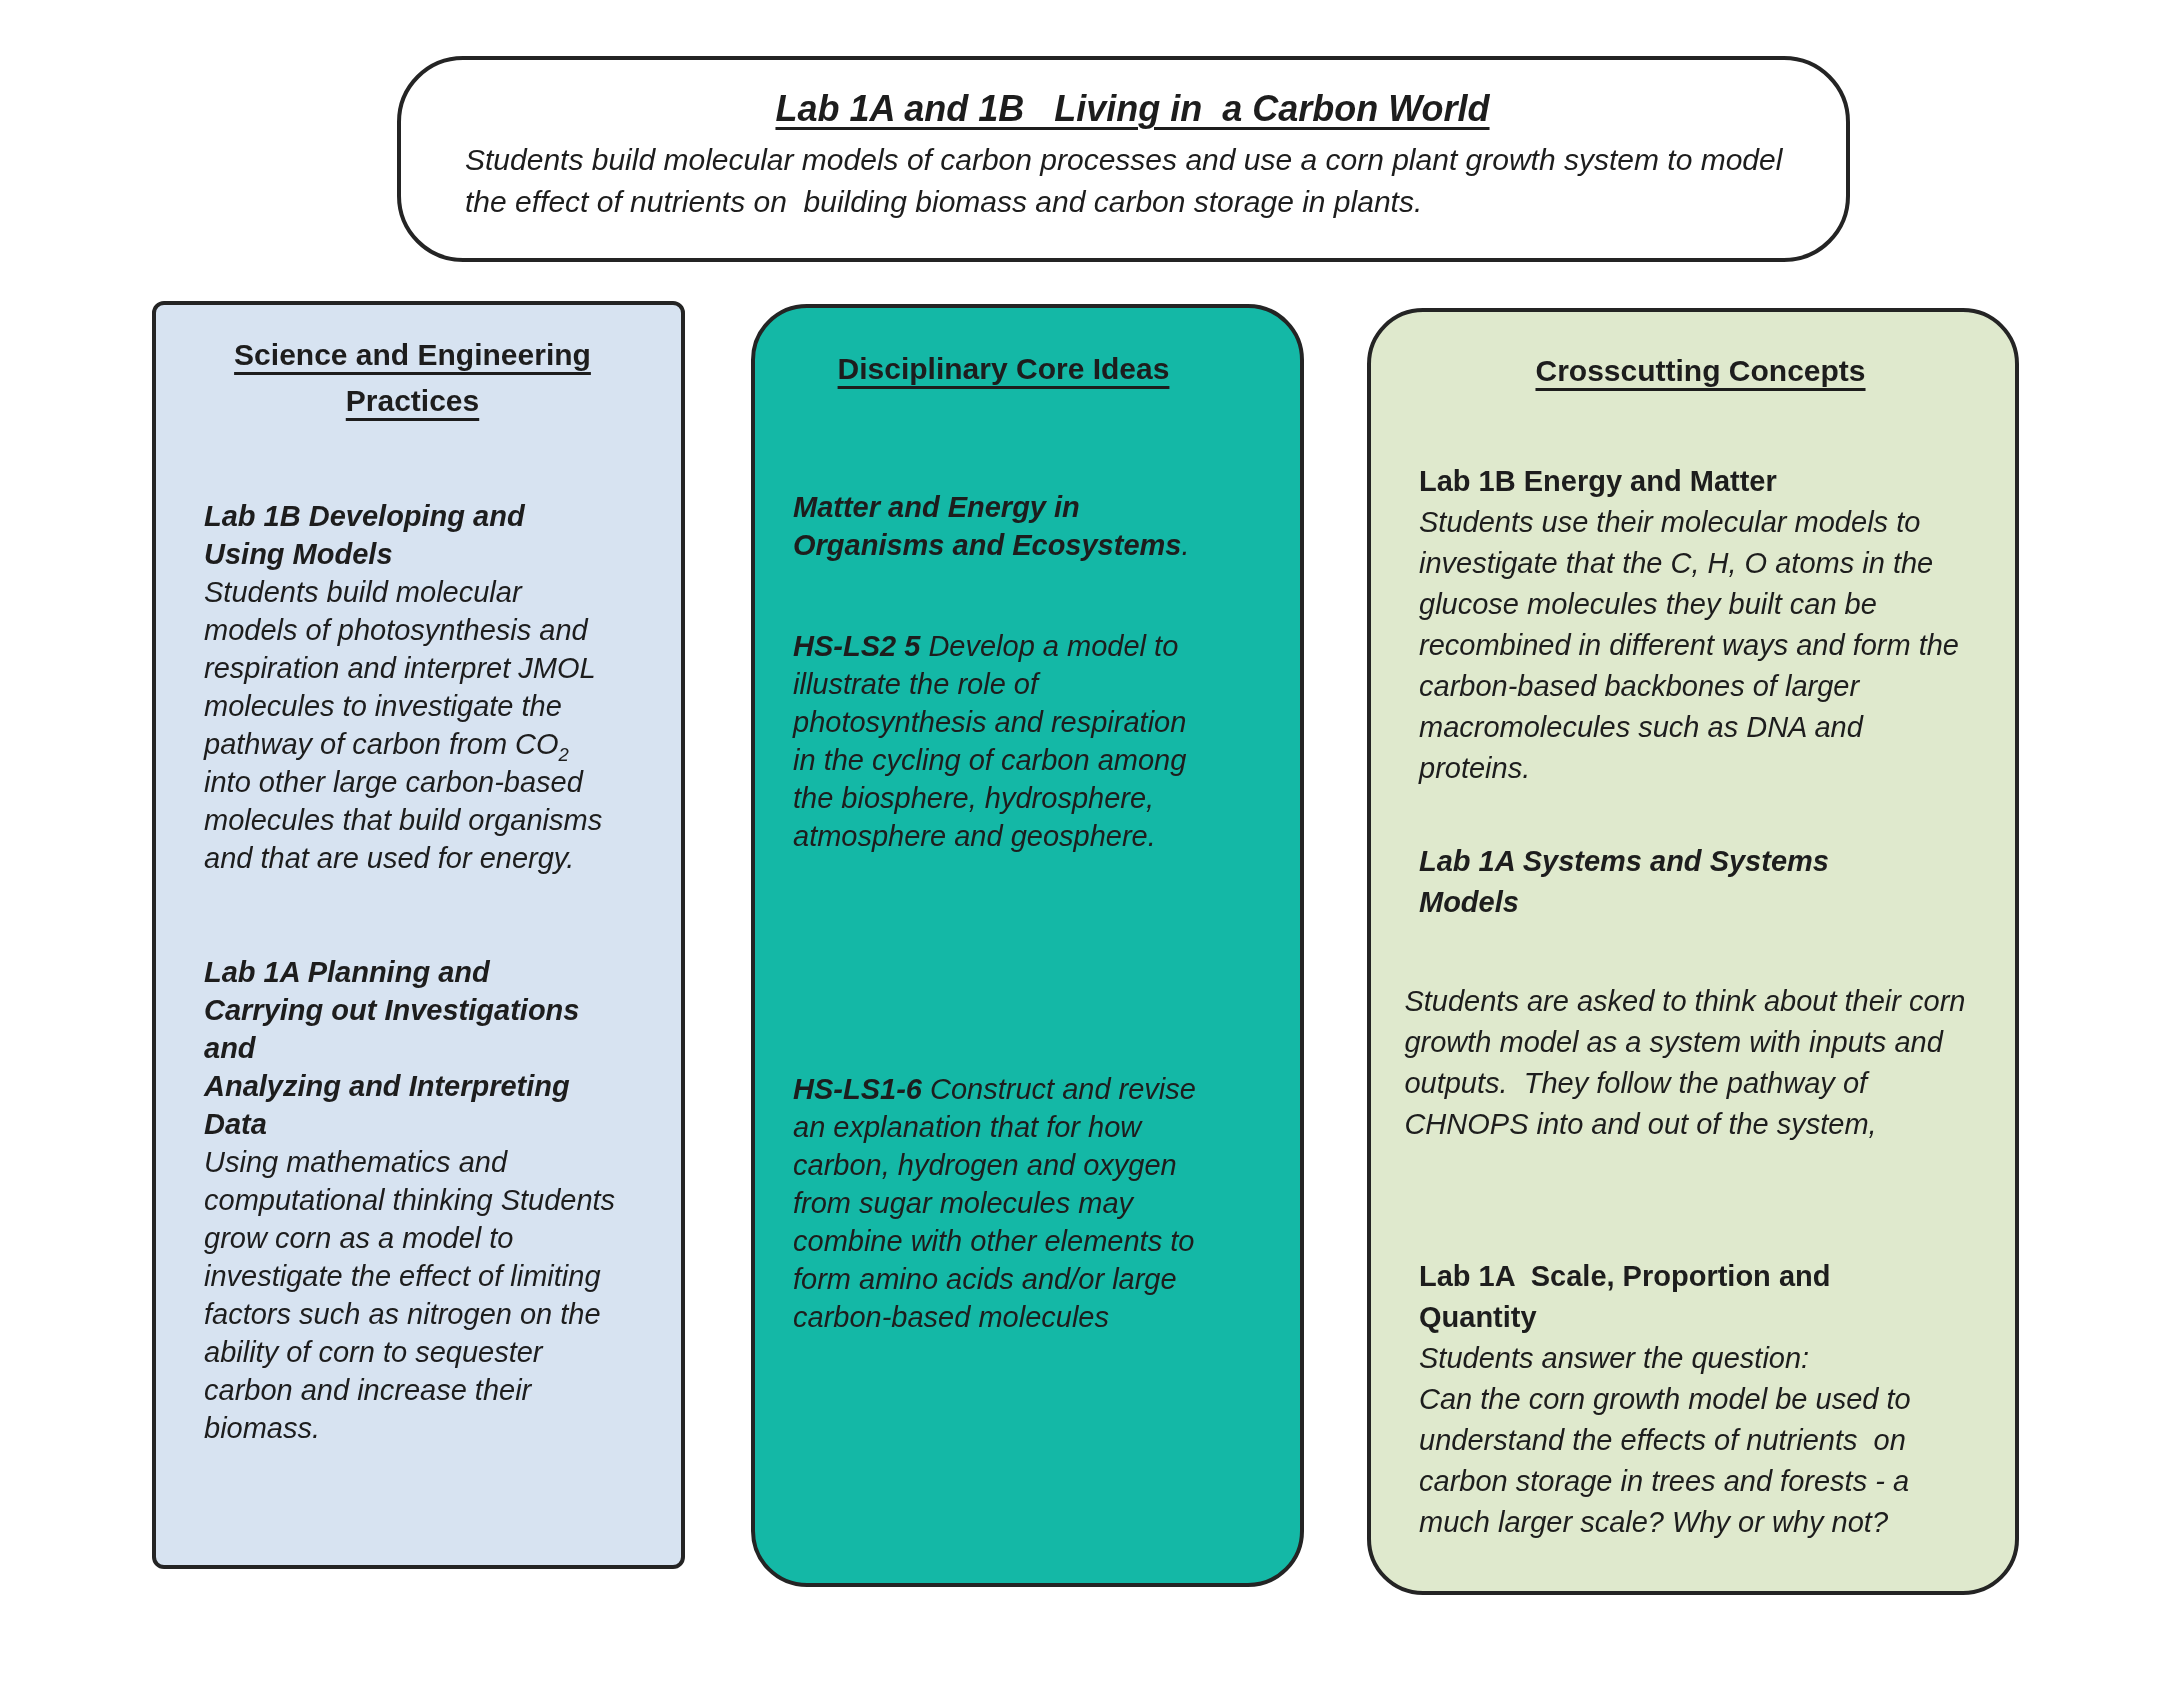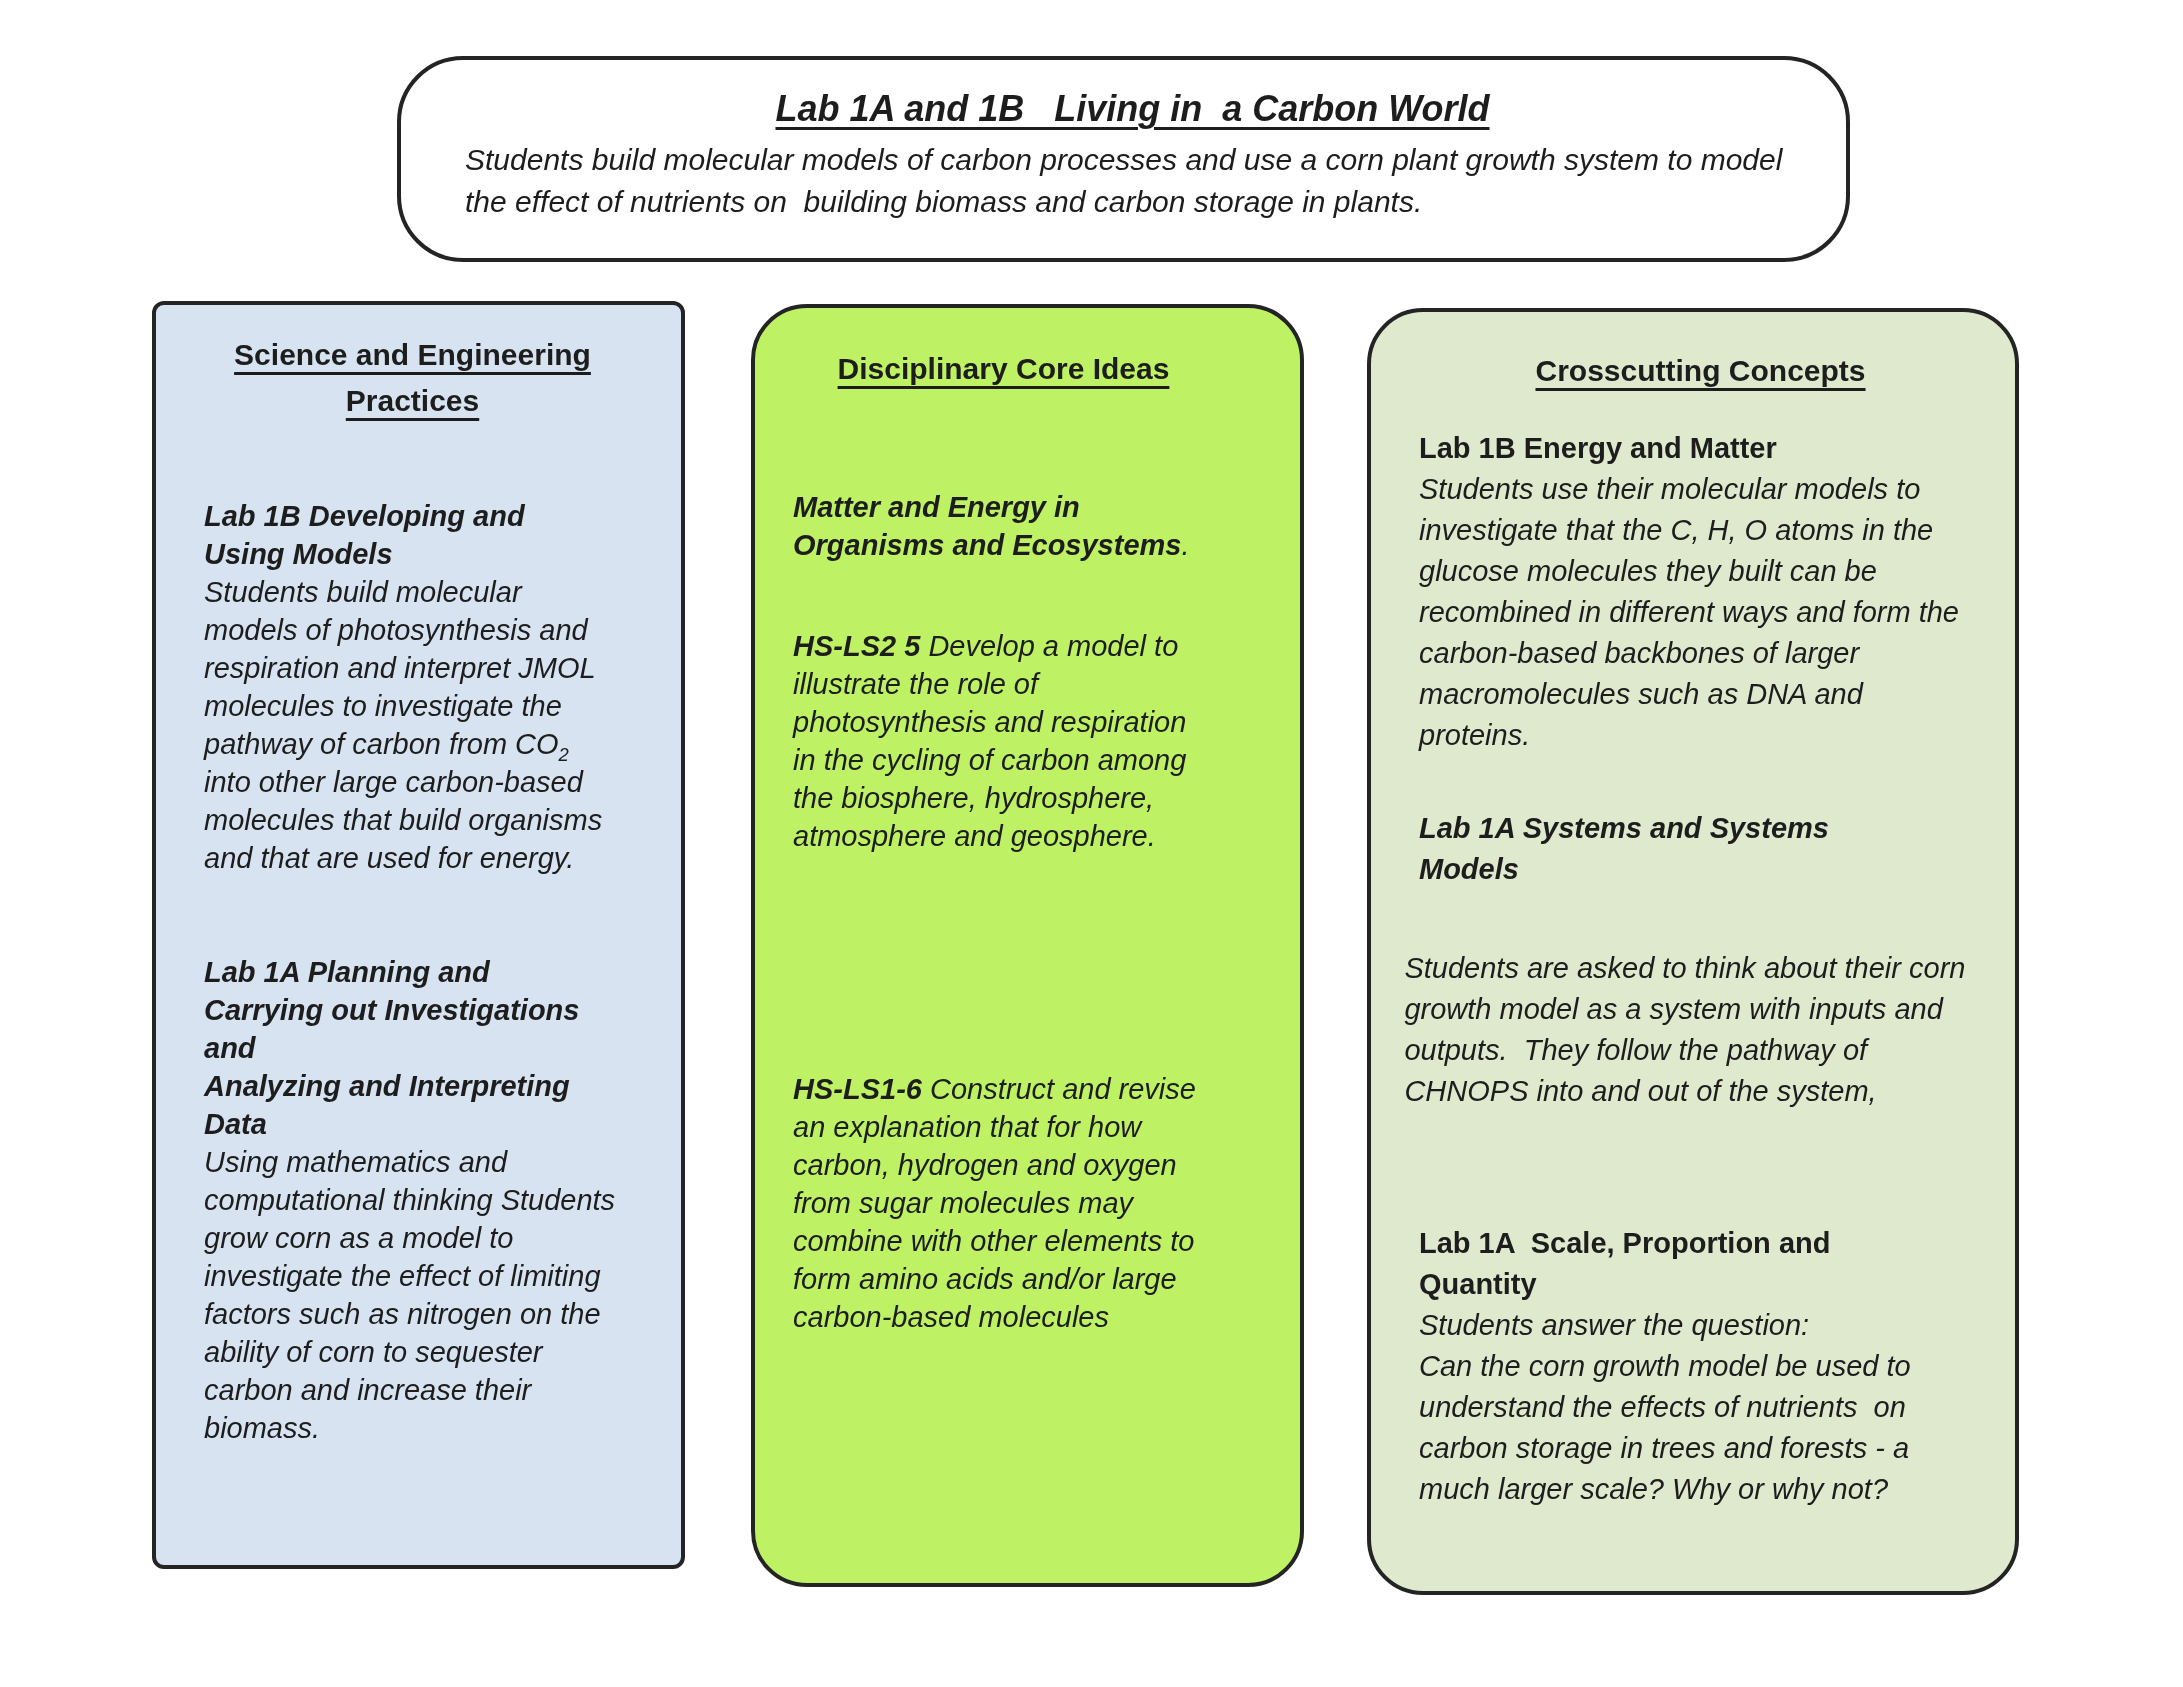--- a/index.html
+++ b/index.html
@@ -25,35 +25,35 @@
   .header-sub { margin:0; font-size:30px; font-style:italic; line-height:42px; }
 
   
   .col-practices {
     left:152px;  top:301px; width:533px;  height:1268px;
     border-radius:12px; background:#d7e3f1; border-width:4.6px;
     padding:26.5px 60px 0 48px;
   }
   .col-core {
     left:751px; top:304px; width:553px;  height:1283px;
-    border-radius:56px; background:#bef264;
+    border-radius:56px; background:#14b8a6;
     padding:38px 86px 0 38px;
   }
   .col-cross {
     left:1367px; top:308px; width:652px;  height:1287px;
     border-radius:56px; background:#dfe9cd;
     padding:36px 33px 0 48px;
   }
   .col-head {
     margin:0; text-align:center; font-size:30px; font-weight:bold; line-height:46px;
     text-decoration:underline; text-decoration-thickness:3.3px; text-underline-offset:7.3px;
   }
   .col-practices .col-head { margin-bottom:73px; }
   .col-core .col-head      { margin-bottom:96px; }
-  .col-cross .col-head     { margin-bottom:34px; }
+  .col-cross .col-head     { margin-bottom:67px; }
 
   .t  { margin:0; font-size:29px; line-height:38px; }
   .cross-t { line-height:41px;margin-top:32px; }
   .bi { font-weight:bold; font-style:italic; }
   .b  { font-weight:bold; }
   .it { font-style:italic; }
   .sub2 { vertical-align:sub; font-size:18.5px; line-height:0; font-style:italic; }
 
   .practices-block2 { margin-top:76px; }
   .core-topic       { margin-bottom:63px; }

